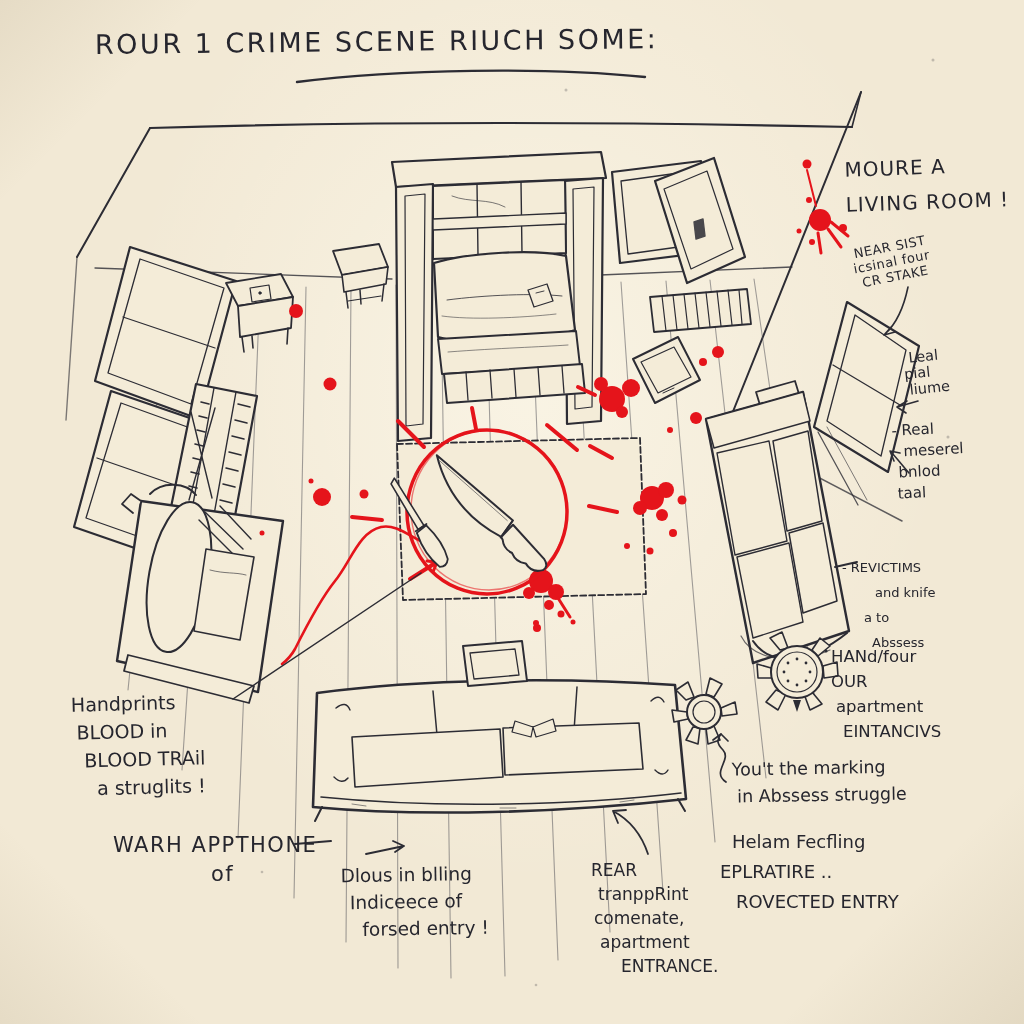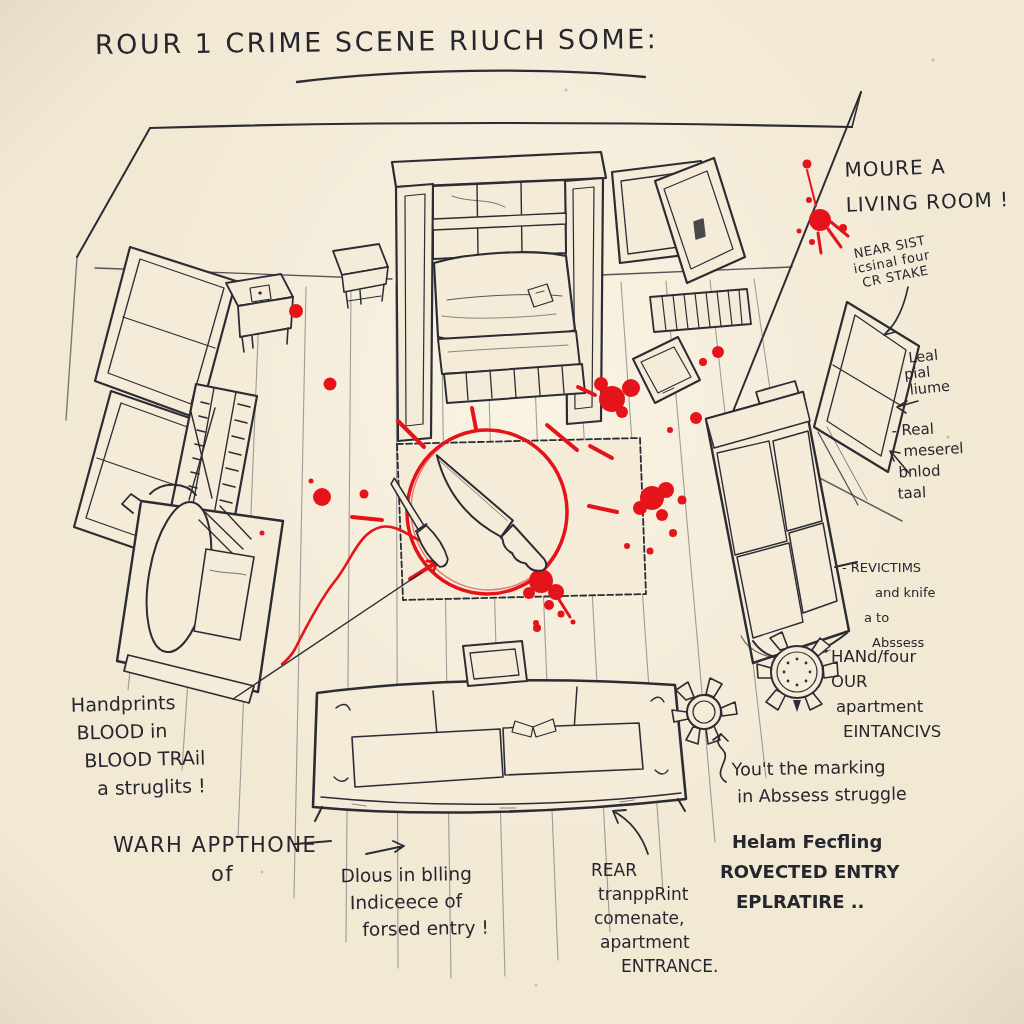--- a/index.html
+++ b/index.html
@@ -24,21 +24,21 @@
   .n-leal{left:903px;top:348px;font-size:14.5px;line-height:16px;transform:rotate(-6deg);}
   .n-leal .ln:nth-child(1){margin-left:7px}.n-leal .ln:nth-child(2){margin-left:1px}.n-leal .ln:nth-child(3){margin-left:5px}
   .n-real{left:893px;top:419px;font-size:15px;line-height:21px;transform:rotate(-3deg);}
   .n-real .ln:nth-child(2){margin-left:11px}.n-real .ln:nth-child(3){margin-left:5px}.n-real .ln:nth-child(4){margin-left:3px}
   .n-revictims{left:842px;top:555px;font-size:13px;line-height:25px;}
   .n-revictims .ln:nth-child(2){margin-left:33px}.n-revictims .ln:nth-child(3){margin-left:22px}.n-revictims .ln:nth-child(4){margin-left:30px}
   .n-handmants{left:831px;top:644px;font-size:16.5px;line-height:25px;}
   .n-handmants .ln:nth-child(3){margin-left:5px}.n-handmants .ln:nth-child(4){margin-left:12px}
   .n-marking{left:732px;top:755px;font-size:17.5px;line-height:27px;transform:rotate(-1deg);}
   .n-marking .ln:nth-child(2){margin-left:5px}
-  .n-absence{left:720px;top:827px;font-size:18px;line-height:30px;font-weight:bold;}
+  .n-absence{left:720px;top:827px;font-size:18px;line-height:30px;}
   .n-absence .ln:nth-child(1){margin-left:12px}.n-absence .ln:nth-child(3){margin-left:16px}.n-absence .ln:nth-child(4){margin-left:8px}
   .n-handprints{left:72px;top:689px;font-size:19px;line-height:28px;transform:rotate(-1.5deg);}
   .n-handprints .ln:nth-child(2){margin-left:5px}.n-handprints .ln:nth-child(3){margin-left:12px}.n-handprints .ln:nth-child(4){margin-left:24px}
   .n-entrance{left:67px;top:831px;font-size:21px;line-height:29px;letter-spacing:1.5px;margin-left:46px;}
   .n-entrance .ln:nth-child(2){margin-left:98px}.n-entrance .ln:nth-child(3){margin-left:62px}
   .n-forced{left:341px;top:861px;font-size:18.5px;line-height:27px;transform:rotate(-1deg);}
   .n-forced .ln:nth-child(2){margin-left:9px}.n-forced .ln:nth-child(3){margin-left:21px}
   .n-rear{left:591px;top:858px;font-size:17px;line-height:24px;}
   .n-rear .ln:nth-child(2){margin-left:7px}.n-rear .ln:nth-child(3){margin-left:3px}.n-rear .ln:nth-child(4){margin-left:9px}.n-rear .ln:nth-child(5){margin-left:30px}
 </style>
@@ -365,22 +365,22 @@
   <div class="ln">EINTANCIVS</div>
 </div>
 
 <div class="note n-marking">
   <div class="ln">You't the marking</div>
   <div class="ln">in Abssess struggle</div>
 </div>
 
 <div class="note n-absence">
   <div class="ln">Helam Fecfling</div>
+  <div class="ln">EPLRATIRE ..</div>
   <div class="ln">ROVECTED ENTRY</div>
-  <div class="ln">EPLRATIRE ..</div>
 </div>
 
 <div class="note n-handprints">
   <div class="ln">Handprints</div>
   <div class="ln">BLOOD in</div>
   <div class="ln">BLOOD TRAil</div>
   <div class="ln">a struglits !</div>
 </div>
 
 <div class="note n-entrance">

